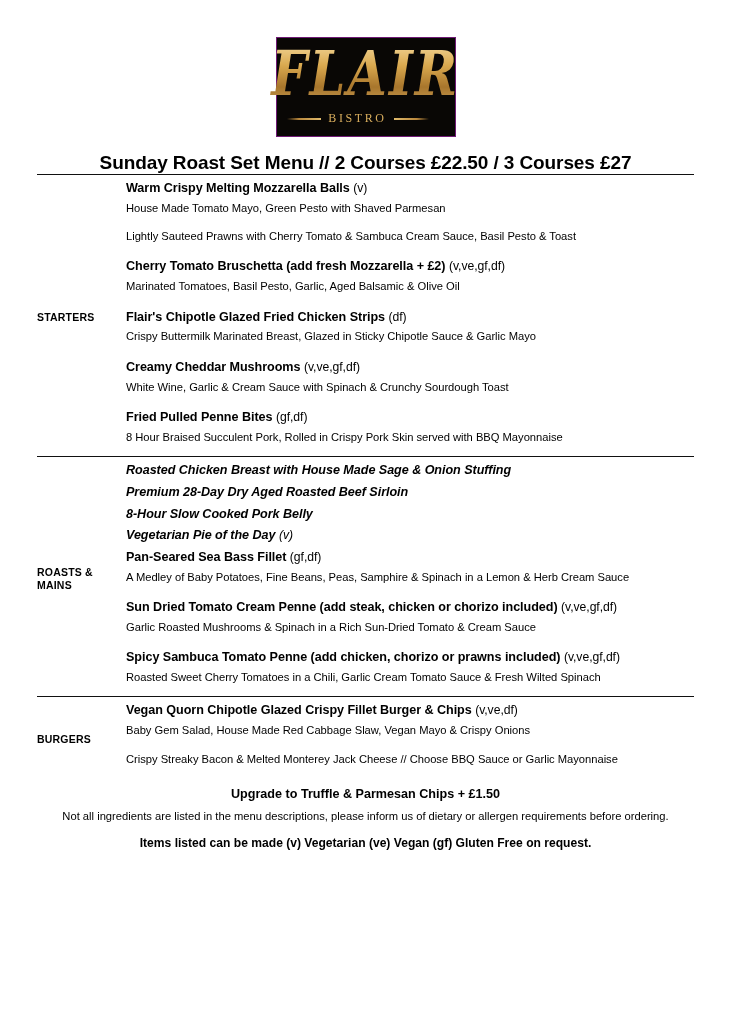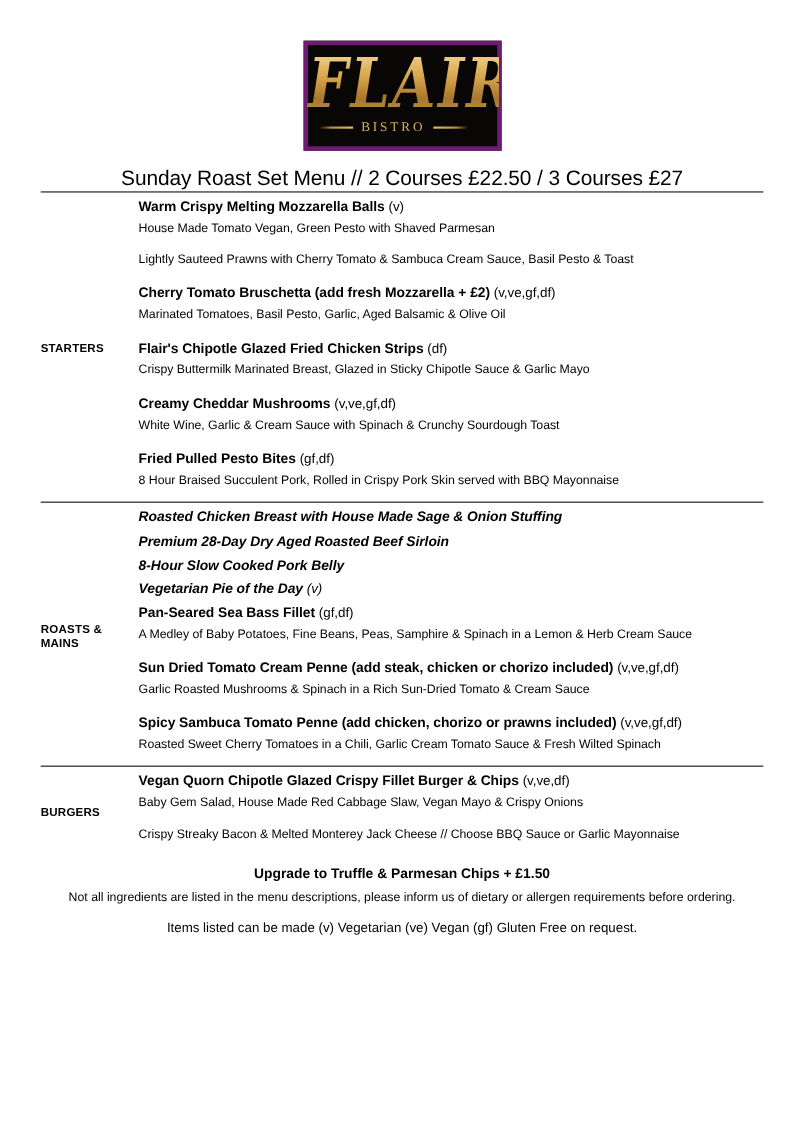--- a/index.html
+++ b/index.html
@@ -24,23 +24,24 @@
     justify-content: center;
     padding-top: 37px;
   }
   .logo-box {
     width: 180px;
     height: 100px;
     background: #090705;
     position: relative;
     display: flex;
     flex-direction: column;
+    align-items: center;
     justify-content: flex-start;
     box-sizing: border-box;
-    border: 4px solid #701a75;
+    border: 1px solid #701a75;
   }
   .logo-word {
     margin-top: 4px;
     font-family: "DejaVu Serif", serif;
     font-size: 50px;
     font-weight: 700;
     font-style: italic;
     letter-spacing: 2px;
     line-height: 1;
     background: linear-gradient(180deg, #f3d79a 0%, #d9a84e 38%, #a8762c 72%, #c49a52 100%);
@@ -74,21 +75,21 @@
     font-size: 12px;
     letter-spacing: 2.6px;
     color: #d8ad5d;
     white-space: nowrap;
   }
 
   
   .menu-title {
     text-align: center;
     font-size: 19px;
-    font-weight: 400;
+    font-weight: 700;
     margin: 15px 0 0 0;
     padding: 0 20px;
     letter-spacing: -0.1px;
   }
 
   
   .sheet {
     padding: 0 37px 0 37px;
     box-sizing: border-box;
   }
@@ -156,21 +157,21 @@
     font-size: 12.6px;
     font-weight: 700;
     margin-top: 9px;
   }
   .allergen {
     font-size: 11.2px;
     margin-top: 9px;
   }
   .dietary {
     font-size: 12.1px;
-    font-weight: 400;
+    font-weight: 700;
     margin-top: 14px;
   }
 </style>
 </head>
 <body>
 
 <div class="logo-wrap">
   <div class="logo-box">
     <div class="logo-word">FLAIR</div>
     <div class="logo-rule-row">
@@ -188,21 +189,21 @@
   <div class="divider"></div>
   <div class="section">
     <div class="section-label">STARTERS</div>
     <div class="section-body">
 
       <div class="item">
         <div class="item-name">
           <span>Warm Crispy Melting Mozzarella Balls</span>
           <span class="item-tags">(v)</span>
         </div>
-        <div class="item-desc">House Made Tomato Vegan, Green Pesto with Shaved Parmesan</div>
+        <div class="item-desc">House Made Tomato Mayo, Green Pesto with Shaved Parmesan</div>
       </div>
 
       <div class="item">
         <div class="item-desc">Lightly Sauteed Prawns with Cherry Tomato &amp; Sambuca Cream Sauce, Basil Pesto &amp; Toast</div>
       </div>
 
       <div class="item">
         <div class="item-name">
           <span>Cherry Tomato Bruschetta (add fresh Mozzarella + £2)</span>
           <span class="item-tags">(v,ve,gf,df)</span>
@@ -221,21 +222,21 @@
       <div class="item">
         <div class="item-name">
           <span>Creamy Cheddar Mushrooms</span>
           <span class="item-tags">(v,ve,gf,df)</span>
         </div>
         <div class="item-desc">White Wine, Garlic &amp; Cream Sauce with Spinach &amp; Crunchy Sourdough Toast</div>
       </div>
 
       <div class="item">
         <div class="item-name">
-          <span>Fried Pulled Pesto Bites</span>
+          <span>Fried Pulled Penne Bites</span>
           <span class="item-tags">(gf,df)</span>
         </div>
         <div class="item-desc">8 Hour Braised Succulent Pork, Rolled in Crispy Pork Skin served with BBQ Mayonnaise</div>
       </div>
 
     </div>
   </div>
 
   <div class="divider"></div>
   <div class="section">

